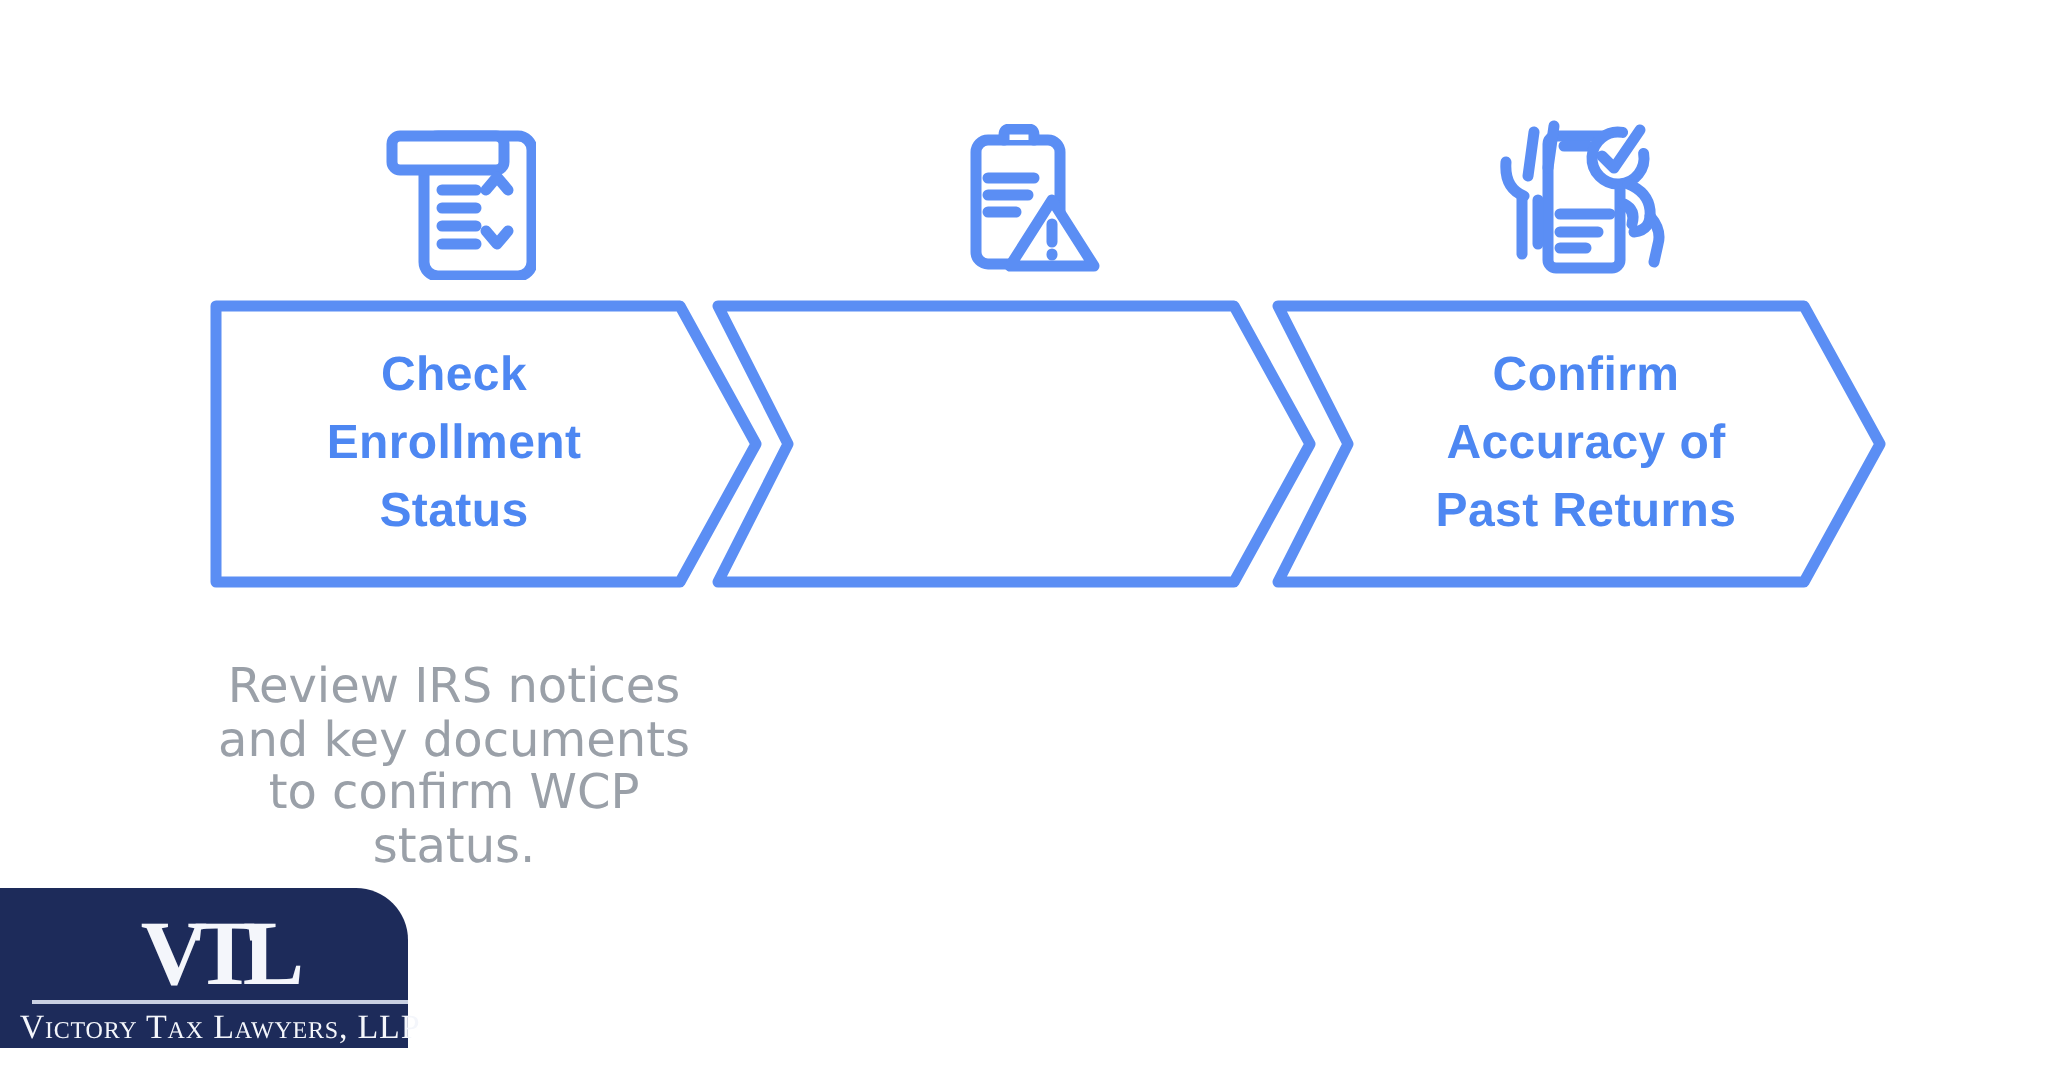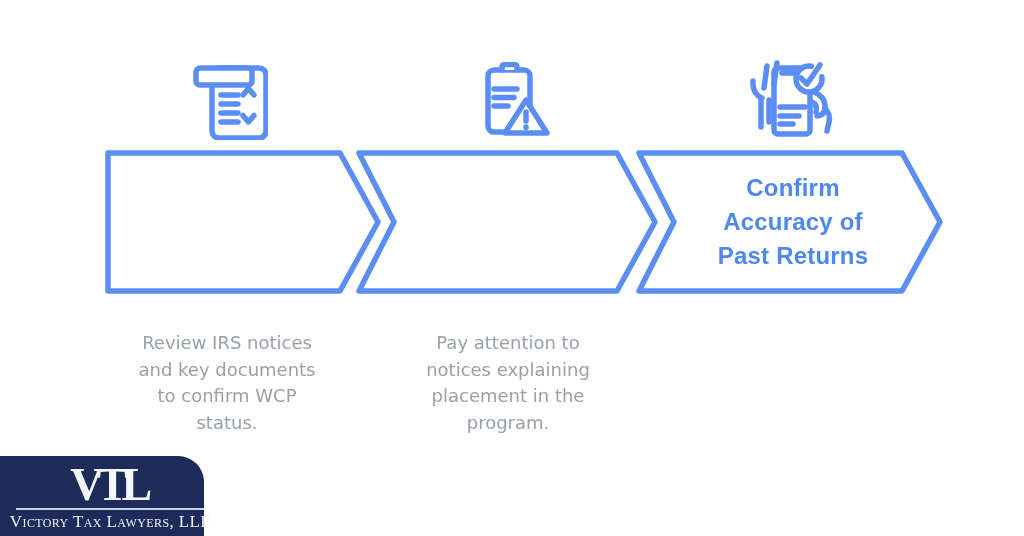--- a/index.html
+++ b/index.html
@@ -31,28 +31,28 @@
     text-align:center;
     color:var(--heading);
     font-weight:bold;font-size:24px;line-height:34px;letter-spacing:.2px;
     white-space:pre-line;
   }
   .step-desc{
     position:absolute;top:330px;width:280px;
     text-align:center;
     color:var(--body-text);
     font-family:"DejaVu Sans","Liberation Sans",sans-serif;
-    font-size:18px;line-height:26.5px;
+    font-size:24px;line-height:26.5px;
     white-space:pre-line;
   }
   .logo{
-    position:absolute;left:0;top:456px;width:204px;height:80px;
+    position:absolute;left:0;top:444px;width:204px;height:80px;
     background:var(--logo-bg);
     border-top-right-radius:26px;
-    display:flex;flex-direction:column;align-items:center;justify-content:center;
+    display:flex;flex-direction:column;align-items:center;justify-content:flex-end;
     color:var(--logo-text);
     padding-left:16px;
   }
   .logo-monogram{
     font-family:"Liberation Serif",serif;
     font-weight:bold;font-size:46px;line-height:44px;
     letter-spacing:-0.14em;
     margin-top:2px;margin-left:-4px;
   }
   .logo-divider{
@@ -117,32 +117,31 @@
       <path d="M 29 11 L 26 32"></path>
       <path d="M 5 29 Q 4 42 14 46"></path>
       <path d="M 13 46 V 75"></path>
       <path d="M 21 48 V 70"></path>
       <path d="M 66 40 Q 76 44 77 53 Q 78 63 69 64"></path>
       <path d="M 64 50 Q 70 53 68 60"></path>
       <path d="M 77 56 Q 83 63 81 70 L 79 79"></path>
     </g>
   </svg>
 
+  <div class="step-title" style="left:108px;width:238px">Check
+Enrollment
+Status</div>
   <div class="step-title" style="left:639px;width:308px">Confirm
 Accuracy of
 Past Returns</div>
 
   <div class="step-desc" style="left:87px">Review IRS notices
 and key documents
 to confirm WCP
 status.</div>
-  <div class="step-desc" style="left:368px">Pay attention to
-notices explaining
-placement in the
-program.</div>
 
   <div class="logo">
     <div class="logo-monogram">VTL</div>
     <div class="logo-divider"></div>
     <div class="logo-name">Victory Tax Lawyers, LLP</div>
   </div>
 
 </div>
 
 </body></html>

